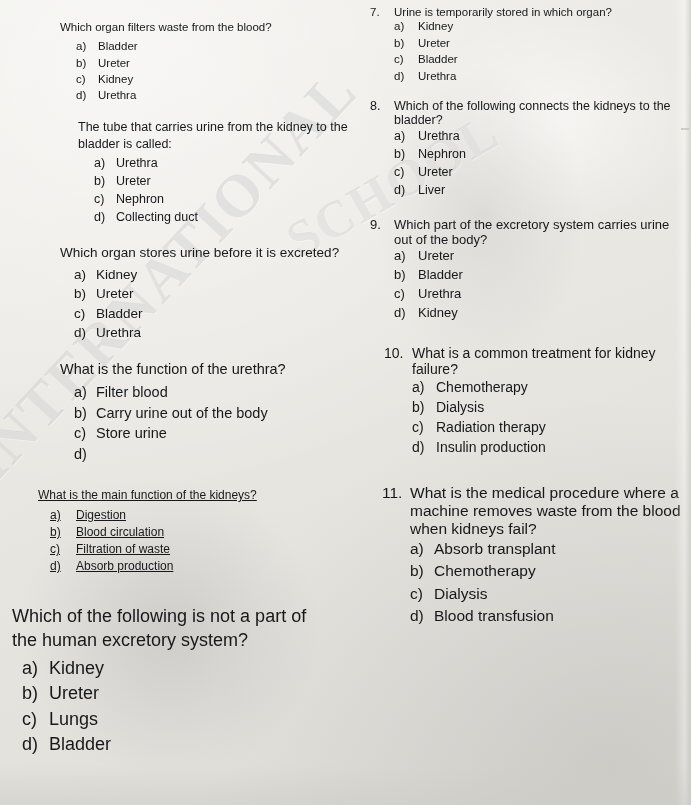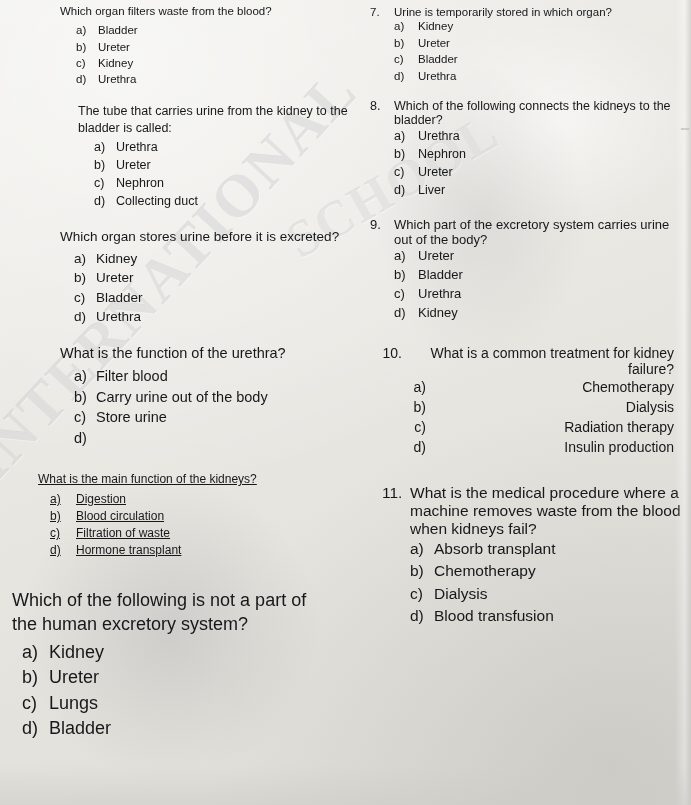--- a/index.html
+++ b/index.html
@@ -173,21 +173,21 @@
   <div class="shade-c"></div>
   <div class="shade-a"></div>
 
   <div class="watermark">
     <span class="wm1">INTERNATIONAL</span>
     <span class="wm2">SCHOOL</span>
   </div>
 
   <div class="columns">
 
-    <div class="col col-left" style="top:4px;">
+    <div class="col col-left" style="top:20px;">
 
       <div class="qblock s1">
         <p class="qtext">Which organ filters waste from the blood?</p>
         <ul class="opts">
           <li class="opt">
             <span class="lab">a)</span>
             <span class="txt">Bladder</span>
           </li>
           <li class="opt">
             <span class="lab">b)</span>
@@ -279,21 +279,21 @@
           <li class="opt">
             <span class="lab">b)</span>
             <span class="txt">Blood circulation</span>
           </li>
           <li class="opt">
             <span class="lab">c)</span>
             <span class="txt">Filtration of waste</span>
           </li>
           <li class="opt">
             <span class="lab">d)</span>
-            <span class="txt">Hormone transplant</span>
+            <span class="txt">Absorb production</span>
           </li>
         </ul>
       </div>
 
       <div class="qblock s6" style="margin-top:30px; margin-left:-48px; width:310px;">
         <p class="qtext">Which of the following is not a part of the human excretory system?</p>
         <ul class="opts">
           <li class="opt">
             <span class="lab">a)</span>
             <span class="txt">Kidney</span>
@@ -379,21 +379,21 @@
         <div class="ropt">
           <span class="lab">c)</span>
           <span class="txt">Urethra</span>
         </div>
         <div class="ropt">
           <span class="lab">d)</span>
           <span class="txt">Kidney</span>
         </div>
       </div>
 
-      <div class="qblock r4" style="margin-top:22px; margin-left:4px; width:300px;text-align:right;">
+      <div class="qblock r4" style="margin-top:22px; margin-left:14px; width:300px;">
         <div class="numq">
           <span class="num">10.</span>
           <span class="body">What is a common treatment for kidney failure?</span>
         </div>
         <div class="ropt">
           <span class="lab">a)</span>
           <span class="txt">Chemotherapy</span>
         </div>
         <div class="ropt">
           <span class="lab">b)</span>

